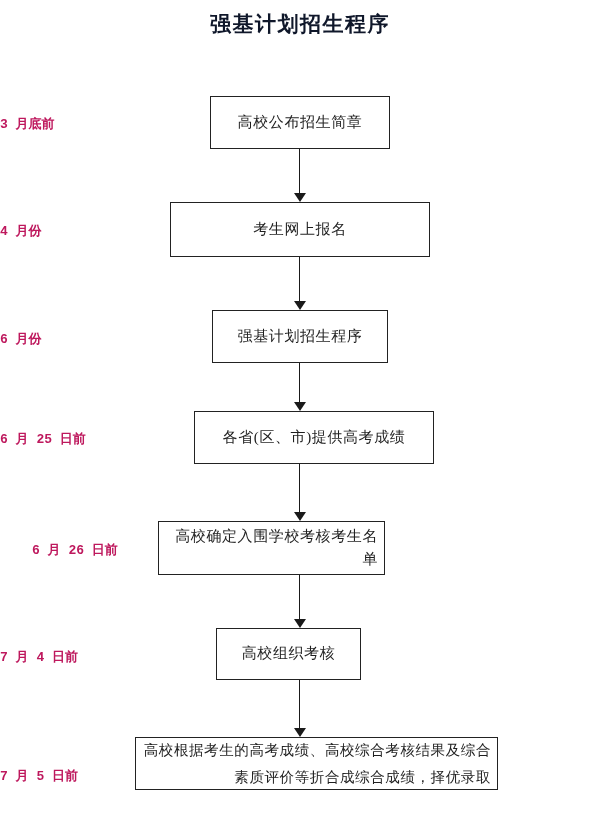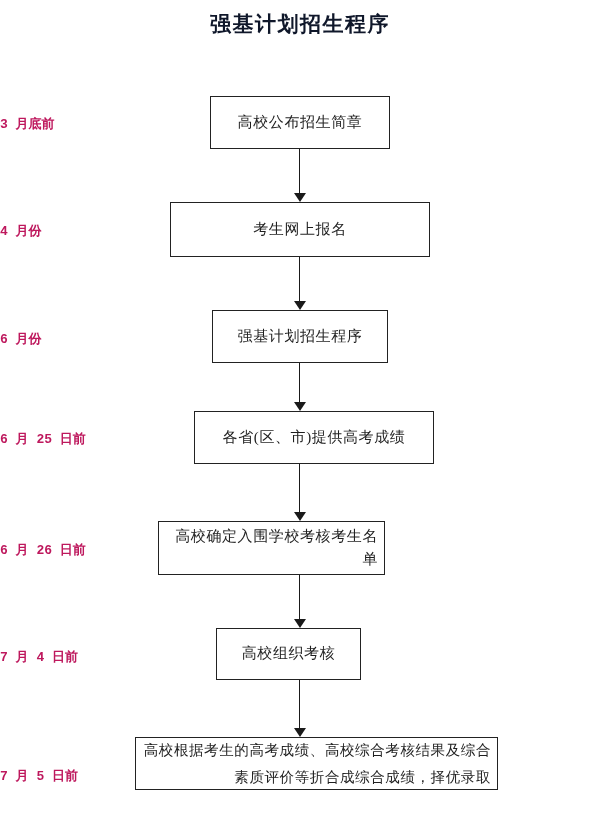--- a/index.html
+++ b/index.html
@@ -115,19 +115,19 @@
       <div class="head" style="top: 48px;"></div>
     </div>
     <div class="stage-label" style="top: 115px;">3 月底前</div>
     <div class="stage-box" style="left: 210px; top: 96px; width: 180px; height: 53px;">高校公布招生简章</div>
     <div class="stage-label" style="top: 222px;">4 月份</div>
     <div class="stage-box" style="left: 170px; top: 202px; width: 260px; height: 55px;">考生网上报名</div>
     <div class="stage-label" style="top: 330px;">6 月份</div>
     <div class="stage-box" style="left: 212px; top: 310px; width: 176px; height: 53px;">强基计划招生程序</div>
     <div class="stage-label" style="top: 430px;">6 月 25 日前</div>
     <div class="stage-box" style="left: 194px; top: 411px; width: 240px; height: 53px;">各省(区、市)提供高考成绩</div>
-    <div class="stage-label" style="top: 541px;">6 月 26 日前</div>
+    <div class="stage-label" style="top: 541px; margin-left: 32px;">6 月 26 日前</div>
     <div class="stage-box" style="left: 158px; top: 521px; width: 227px; height: 54px;">高校确定入围学校考核考生名单</div>
     <div class="stage-label" style="top: 648px;">7 月 4 日前</div>
     <div class="stage-box" style="left: 216px; top: 628px; width: 145px; height: 52px;">高校组织考核</div>
     <div class="stage-label" style="top: 767px;">7 月 5 日前</div>
     <div class="stage-box multiline" style="left: 135px; top: 737px; width: 363px; height: 53px;">高校根据考生的高考成绩、高校综合考核结果及综合素质评价等折合成综合成绩，择优录取</div>
   </div>
 
 </body></html>

